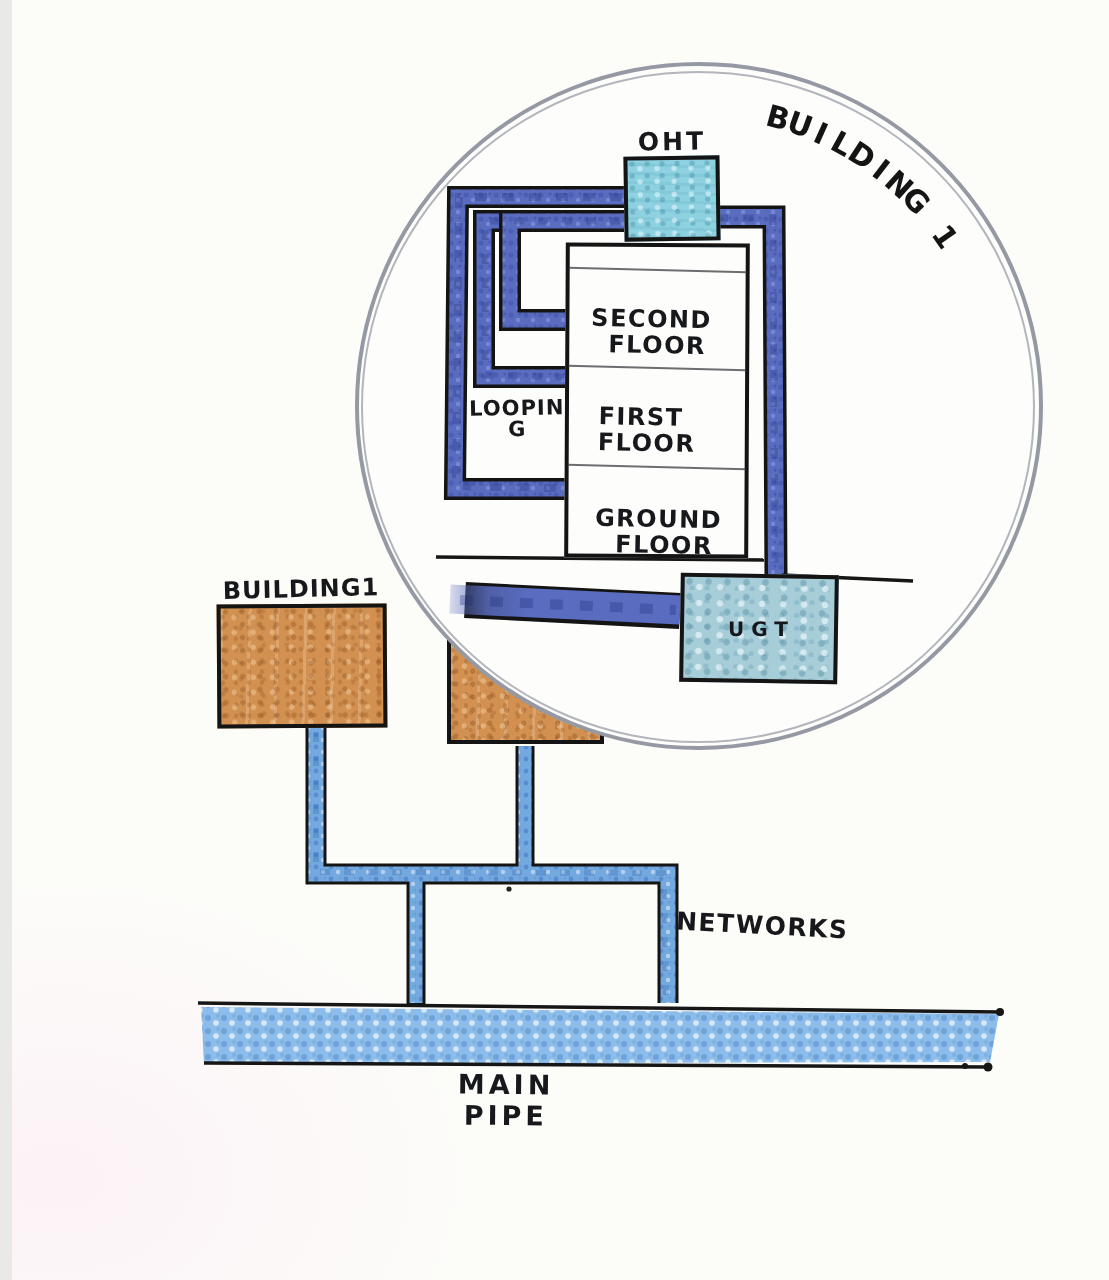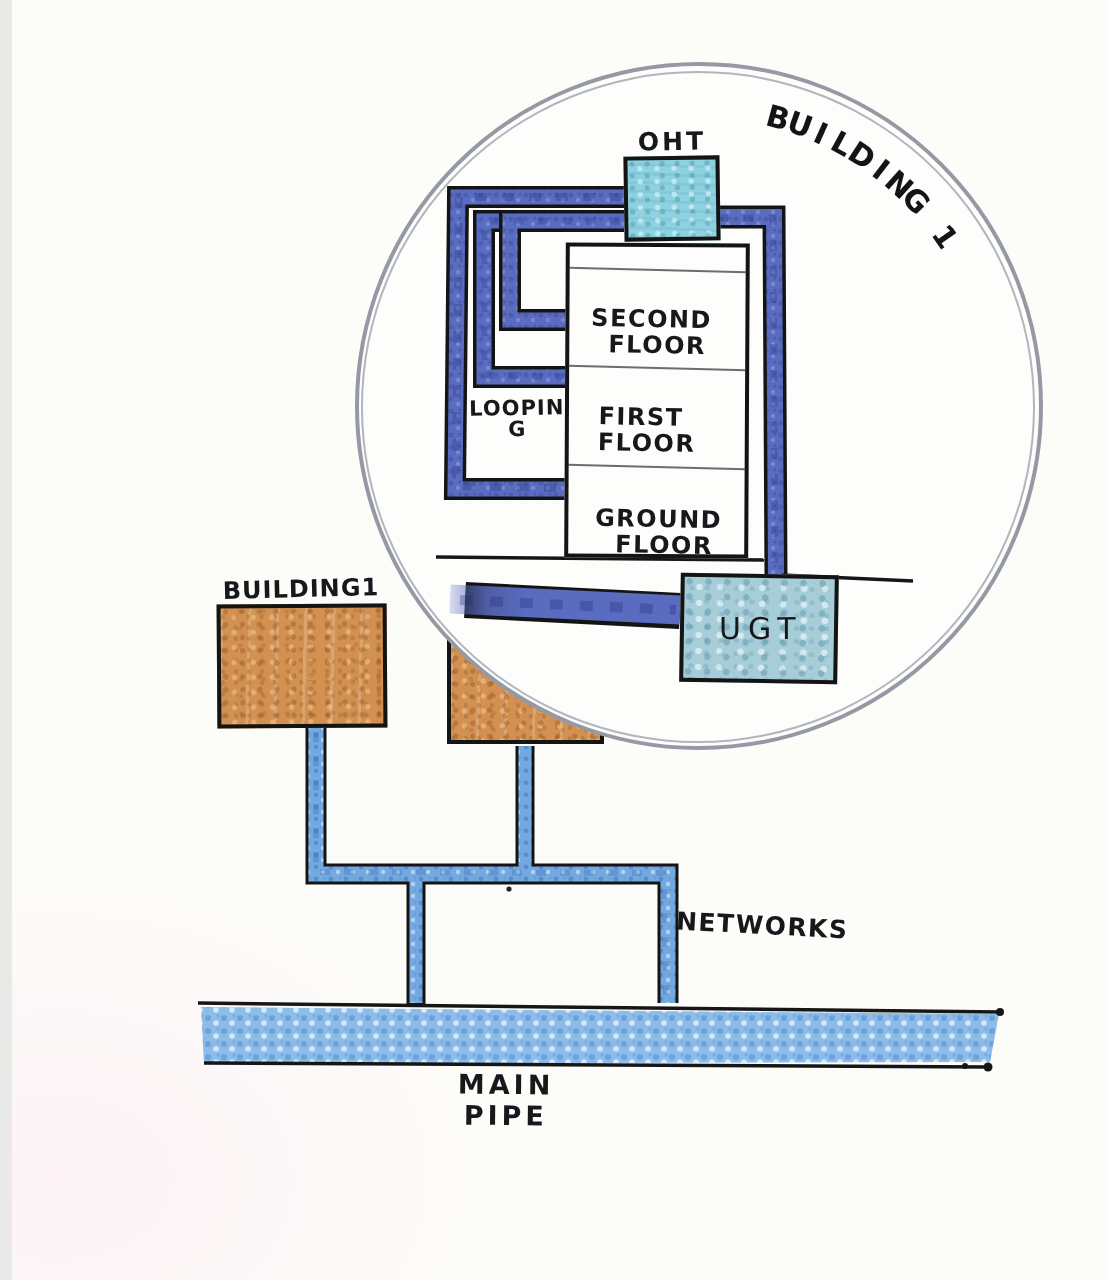--- a/index.html
+++ b/index.html
@@ -59,21 +59,21 @@
   #ugt-box{
     left:668px; top:574px; width:158px; height:109px; z-index:5; transform:rotate(0.9deg);
     background-color:var(--ugt-fill,#a7cdd9);
     background-image:
       radial-gradient(circle at 25% 30%, rgba(74,136,156,.4) 0 3px, transparent 3.6px),
       radial-gradient(circle at 70% 62%, rgba(236,249,251,.65) 0 3px, transparent 3.6px),
       radial-gradient(circle at 50% 85%, rgba(90,150,170,.3) 0 2.4px, transparent 3px);
     background-size:19px 15px, 21px 16px, 15px 13px;
     display:flex; align-items:center; justify-content:center;
   }
-  #ugt-label{font-size:30px; font-weight:normal; letter-spacing:7px; transform:rotate(-1deg); padding-left:4px;}
+  #ugt-label{font-size:20px; font-weight:bold; letter-spacing:7px; transform:rotate(-1deg); padding-left:4px;}
   .orange-building{
     background-color:var(--building-fill,#d29150);
     background-image:
       radial-gradient(circle at 28% 24%, rgba(122,62,20,.3) 0 2.4px, transparent 3px),
       radial-gradient(circle at 70% 60%, rgba(238,196,148,.6) 0 2.4px, transparent 3px),
       radial-gradient(circle at 14% 76%, rgba(150,85,35,.32) 0 2px, transparent 2.6px),
       radial-gradient(circle at 86% 18%, rgba(160,95,40,.3) 0 2px, transparent 2.6px),
       repeating-linear-gradient(92deg, rgba(255,235,210,.22) 0 3px, transparent 3px 28px);
     background-size:17px 13px, 19px 15px, 13px 11px, 23px 17px, auto;
   }

